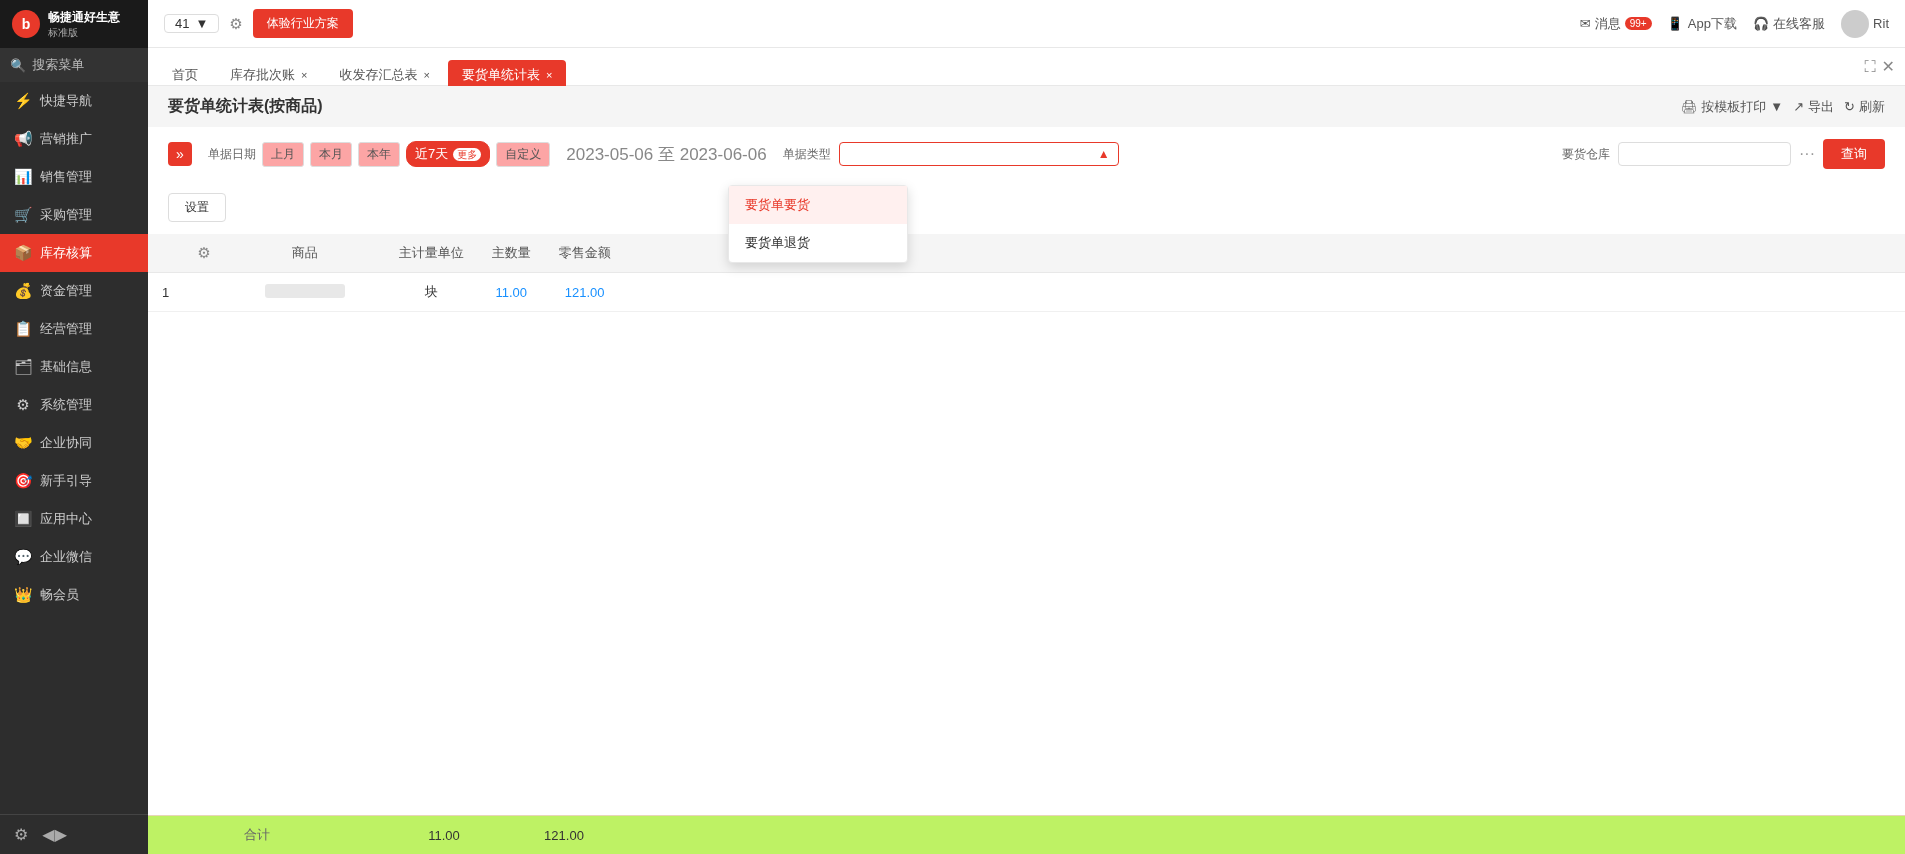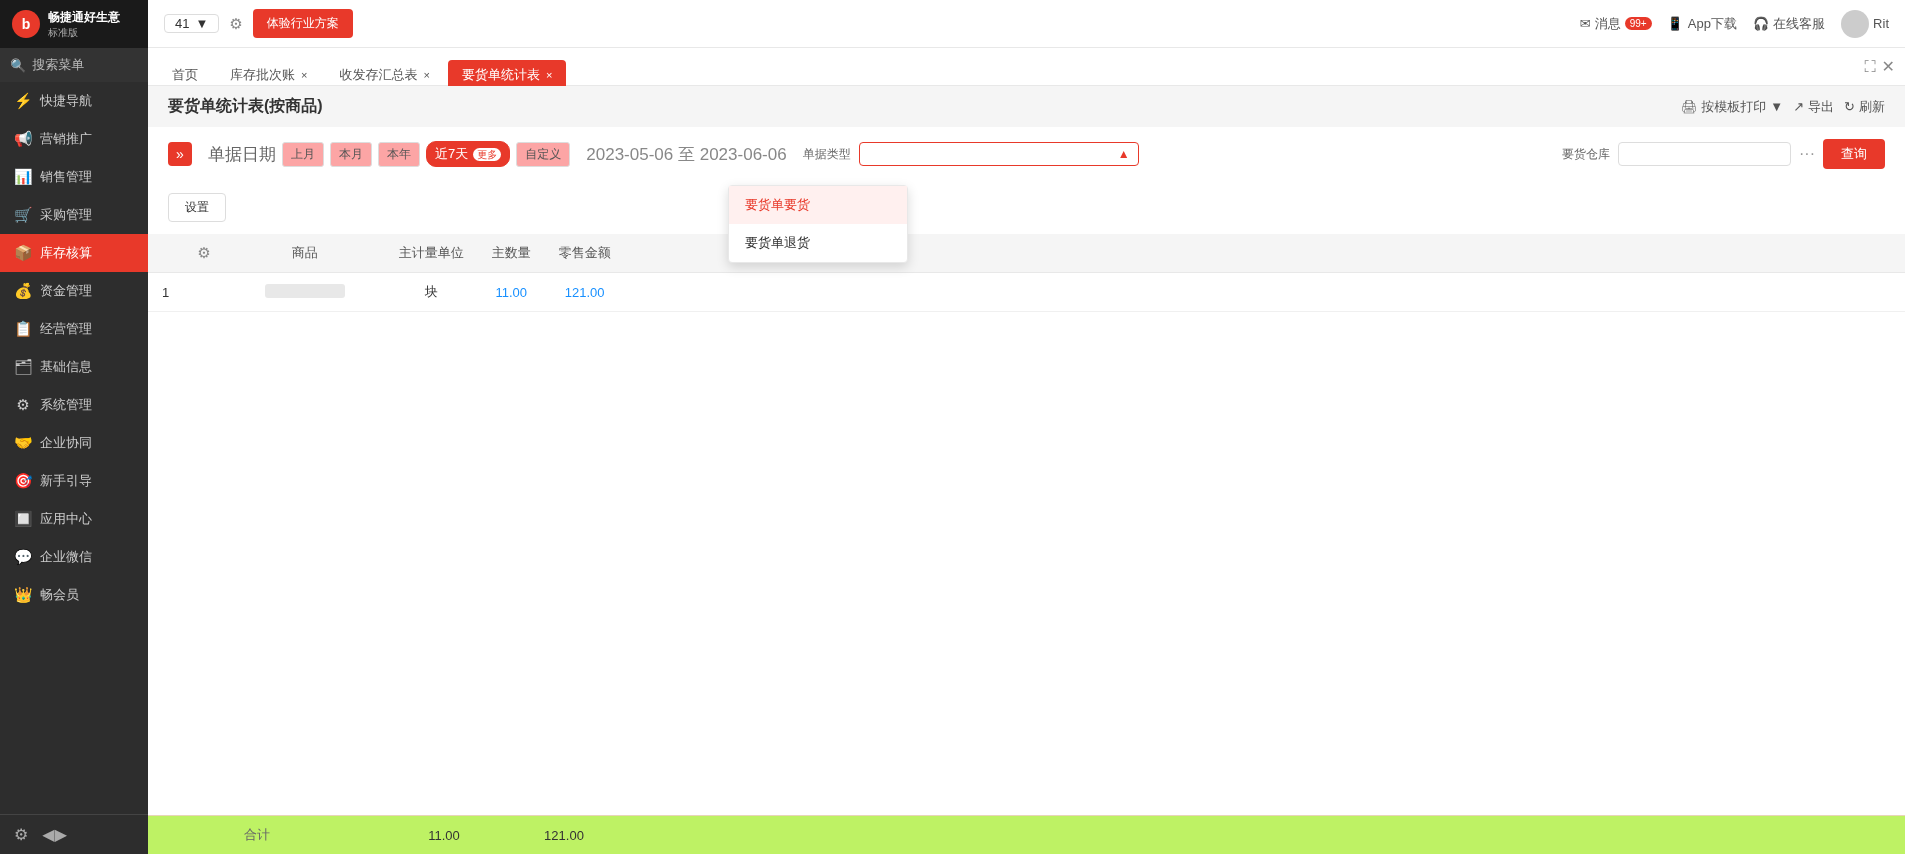--- a/index.html
+++ b/index.html
@@ -152,21 +152,21 @@
       position: relative;
     }
     .filter-expand-btn {
       width: 24px; height: 24px;
       background: #e8392a; color: #fff;
       border: none; border-radius: 4px;
       cursor: pointer; font-size: 14px;
       display: flex; align-items: center; justify-content: center;
     }
     .filter-group { display: flex; align-items: center; gap: 6px; }
-    .filter-label { color: #666; font-size: 17px; }
+    .filter-label { color: #666; font-size: 12px; }
     .date-btn {
       padding: 3px 8px; font-size: 12px;
       border: 1px solid #ddd; border-radius: 3px;
       cursor: pointer; background: #fca5a5; color: #555;
     }
     .date-btn.hot { background: #e8392a; color: #fff; border-color: #e8392a; border-radius: 10px; font-size: 11px; }
     .date-range { color: #666; font-size: 11px; }
 
     .filter-type-group { display: flex; align-items: center; gap: 8px; }
     .filter-type-label { color: #666; font-size: 12px; }

